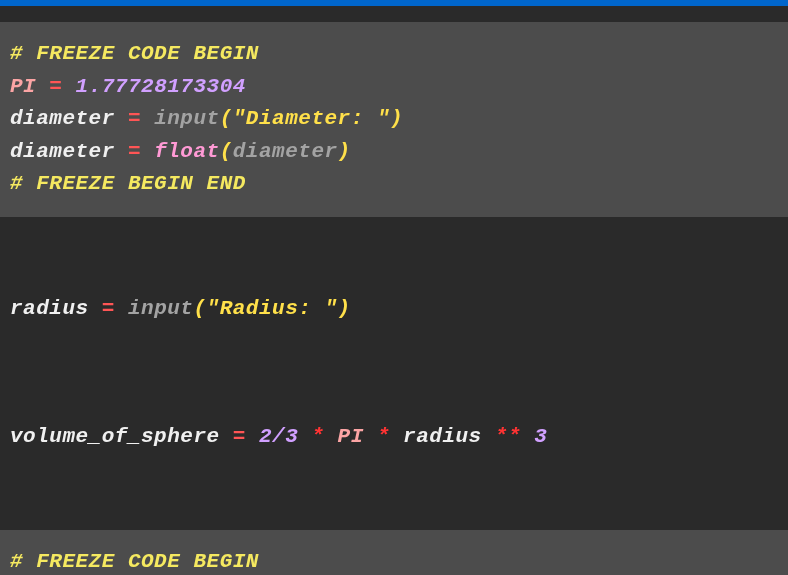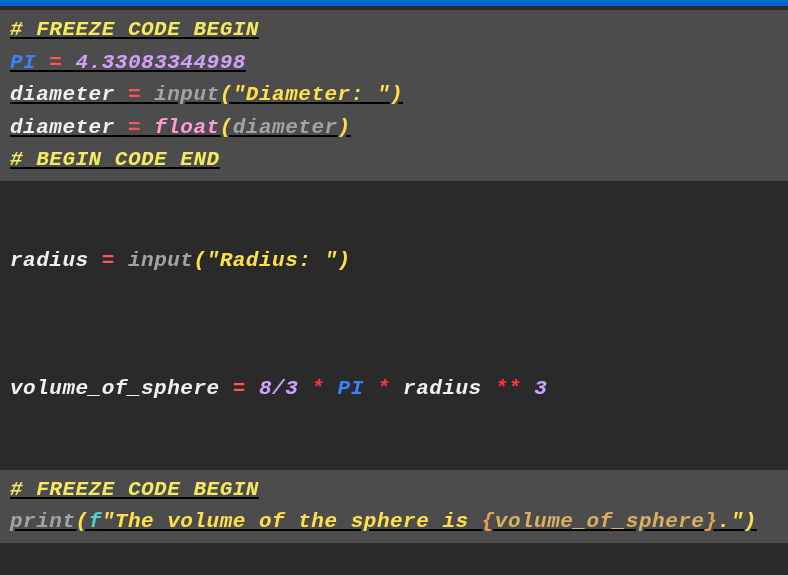--- a/index.html
+++ b/index.html
@@ -15,28 +15,27 @@
   }
   .titlebar {
     height: 6px;
     background: #0066cc;
   }
   .editor {
     padding: 4px 10px 10px 10px;
   }
   .frozen {
     background: rgba(180,180,180,0.25);
-    margin: 0 -10px;
-    padding: 4px 10px;
-    text-decoration: underline;
+    margin: 12px -10px;
+    padding: 16px 10px;
   }
   .blank { height: 32px; }
   .line { white-space: pre; font-style: italic; letter-spacing: 0.5px; }
   .c-comment { color: #f5e960; }
-  .c-var     { color: #3b82f6; }
+  .c-var     { color: #fca5a5; }
   .c-white   { color: #f0f0f0; }
   .c-op      { color: #ff5555; }
   .c-num     { color: #d1a0ff; }
   .c-func    { color: #a3a3a3; }
   .c-str     { color: #ffe04a; }
   .c-paren   { color: #ffe04a; }
   .c-pink    { color: #ff9ad5; text-align: right; }
   .c-red     { color: #ff3333; }
   .c-cyan    { color: #4fd0d0; }
   .c-orange  { color: #e8a050; }
@@ -44,38 +43,38 @@
 </style>
 </head>
 <body>
 
 <div class="titlebar"></div>
 
 <div class="editor">
 
   <div class="frozen">
     <div class="line"><span class="c-comment"># FREEZE CODE BEGIN</span></div>
-    <div class="line"><span class="c-var">PI</span><span class="c-op"> = </span><span class="c-num">4.33083344998</span></div>
+    <div class="line"><span class="c-var">PI</span><span class="c-op"> = </span><span class="c-num">1.77728173304</span></div>
     <div class="line"><span class="c-white">diameter</span><span class="c-op"> = </span><span class="c-func">input</span><span class="c-paren">(</span><span class="c-str">"Diameter: "</span><span class="c-paren">)</span></div>
     <div class="line"><span class="c-white">diameter</span><span class="c-op"> = </span><span class="c-pink">float</span><span class="c-paren">(</span><span class="c-func">diameter</span><span class="c-paren">)</span></div>
-    <div class="line"><span class="c-comment"># BEGIN CODE END</span></div>
+    <div class="line"><span class="c-comment"># FREEZE BEGIN END</span></div>
   </div>
 
   <div class="blank"></div>
   <div class="blank"></div>
 
   <div class="line"><span class="c-white">radius</span><span class="c-op"> = </span><span class="c-func">input</span><span class="c-paren">(</span><span class="c-str">"Radius: "</span><span class="c-paren">)</span></div>
 
   <div class="blank"></div>
   <div class="blank"></div>
 
 
   <div class="blank"></div>
 
-  <div class="line"><span class="c-white">volume_of_sphere</span><span class="c-op"> = </span><span class="c-num">8/3</span><span class="c-red"> * </span><span class="c-var">PI</span><span class="c-red"> * </span><span class="c-white">radius</span><span class="c-red"> ** </span><span class="c-num">3</span></div>
+  <div class="line"><span class="c-white">volume_of_sphere</span><span class="c-op"> = </span><span class="c-num">2/3</span><span class="c-red"> * </span><span class="c-var">PI</span><span class="c-red"> * </span><span class="c-white">radius</span><span class="c-red"> ** </span><span class="c-num">3</span></div>
 
   <div class="blank"></div>
   <div class="blank"></div>
 
   <div class="frozen">
     <div class="line"><span class="c-comment"># FREEZE CODE BEGIN</span></div>
     <div class="line"><span class="c-func">print</span><span class="c-paren">(</span><span class="c-cyan">f</span><span class="c-str">"The volume of the sphere is </span><span class="c-orange">{</span><span class="c-fvar">volume_of_sphere</span><span class="c-orange">}</span><span class="c-str">."</span><span class="c-paren">)</span></div>
 
   </div>
 

